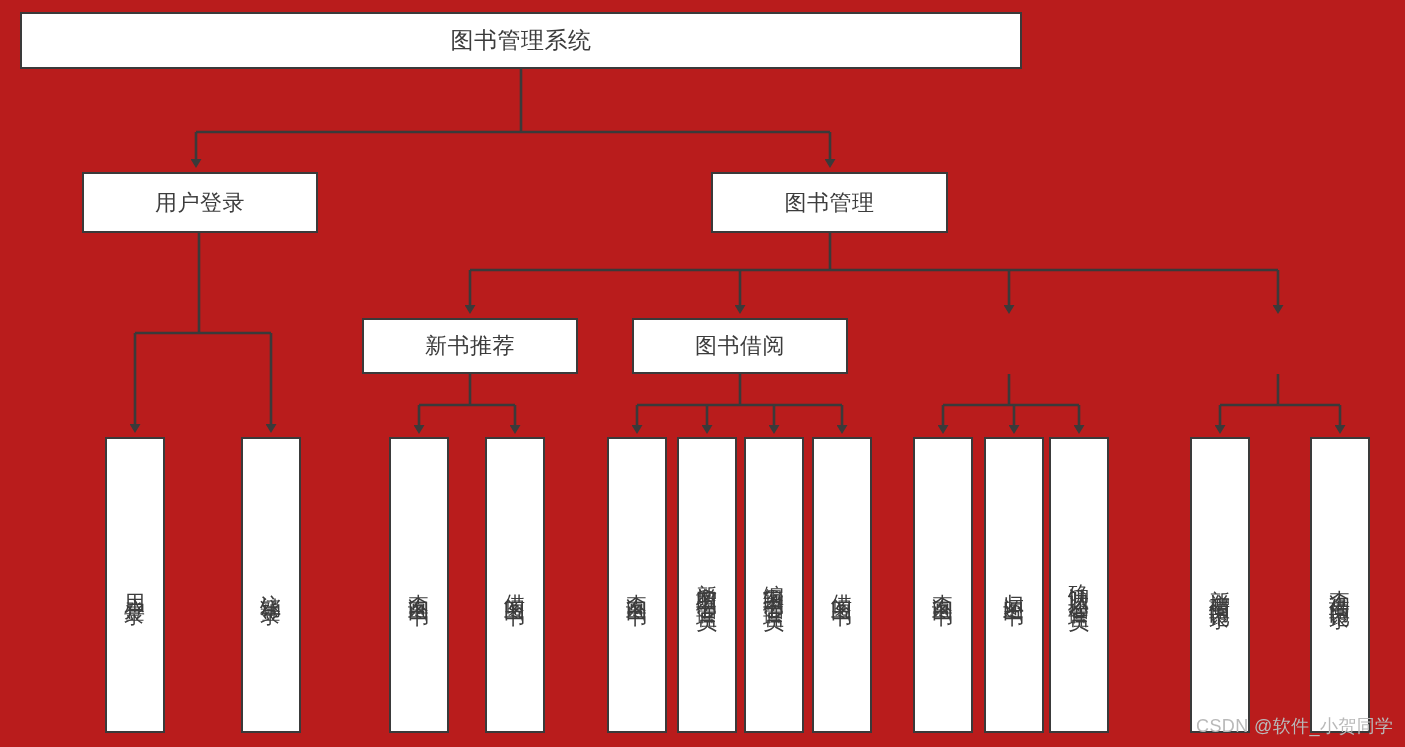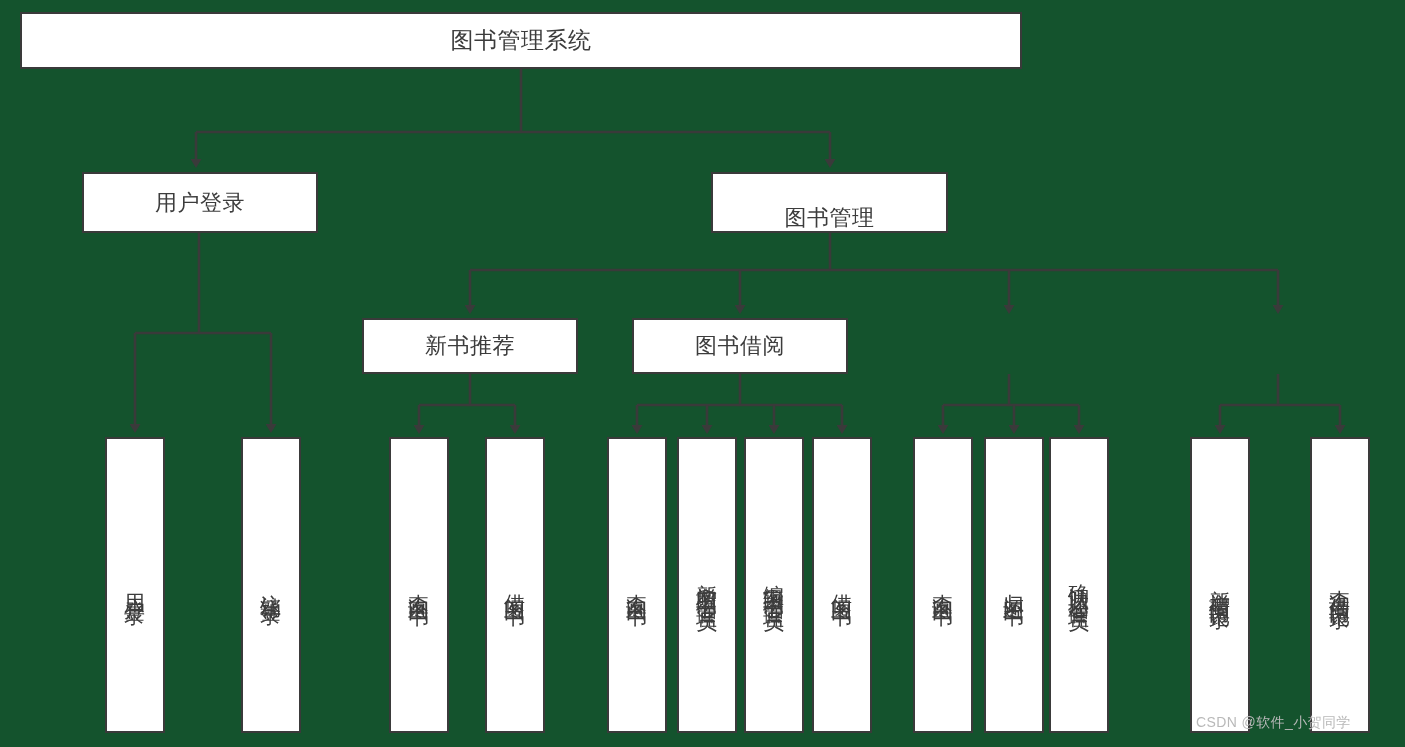--- a/index.html
+++ b/index.html
@@ -4,21 +4,21 @@
 <style>
   html,body{margin:0;padding:0;background:#ffffff;}
   body{
     font-family:"Liberation Sans","DejaVu Sans",sans-serif;
     -webkit-font-smoothing:antialiased;
   }
   #canvas{
     position:relative;
     width:1405px;
     height:747px;
-    background:#14532d;
+    background:#b91c1c;
     overflow:hidden;
   }
   #wires{
     position:absolute;
     left:0; top:0;
     width:1405px; height:747px;
     pointer-events:none;
   }
   .node{
     position:absolute;
@@ -52,21 +52,21 @@
     writing-mode:vertical-rl;
     text-orientation:upright;
     letter-spacing:4px;
     line-height:1;
     white-space:nowrap;
   }
   #watermark{
     position:absolute;
     left:1196px;
     top:714px;
-    font-size:14px;
+    font-size:18px;
     color:#b9b9b9;
     letter-spacing:0.4px;
     white-space:nowrap;
     z-index:5;
   }
 </style>
 </head>
 <body>
 
 <div id="canvas">
@@ -121,21 +121,21 @@
     </g>
   </svg>
 
   <div class="node root" style="left:20px;top:12px;width:1002px;height:57px;">
     <span class="lbl">图书管理系统</span>
   </div>
 
   <div class="node h" style="left:82px;top:172px;width:236px;height:61px;">
     <span class="lbl">用户登录</span>
   </div>
-  <div class="node h" style="left:711px;top:172px;width:237px;height:61px;align-items:flex-end;">
+  <div class="node h" style="left:711px;top:172px;width:237px;height:61px;">
     <span class="lbl">图书管理</span>
   </div>
 
   <div class="node h" style="left:362px;top:318px;width:216px;height:56px;">
     <span class="lbl">新书推荐</span>
   </div>
   <div class="node h" style="left:632px;top:318px;width:216px;height:56px;">
     <span class="lbl">图书借阅</span>
   </div>
 

